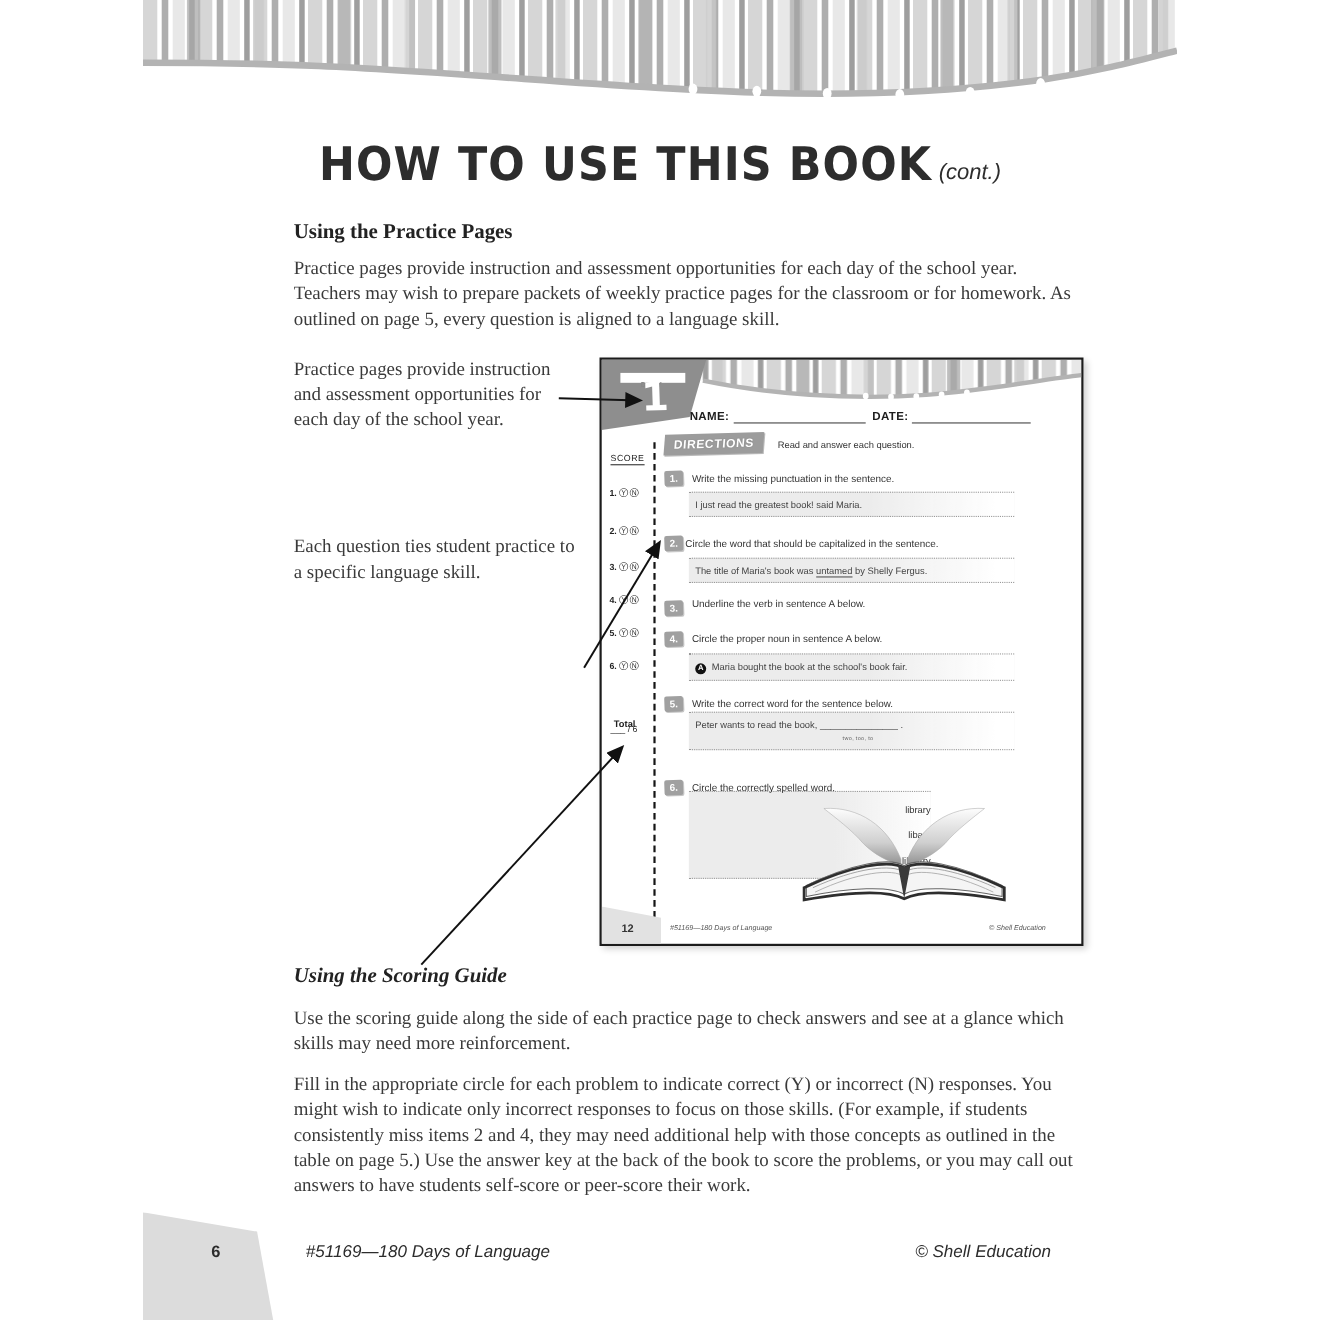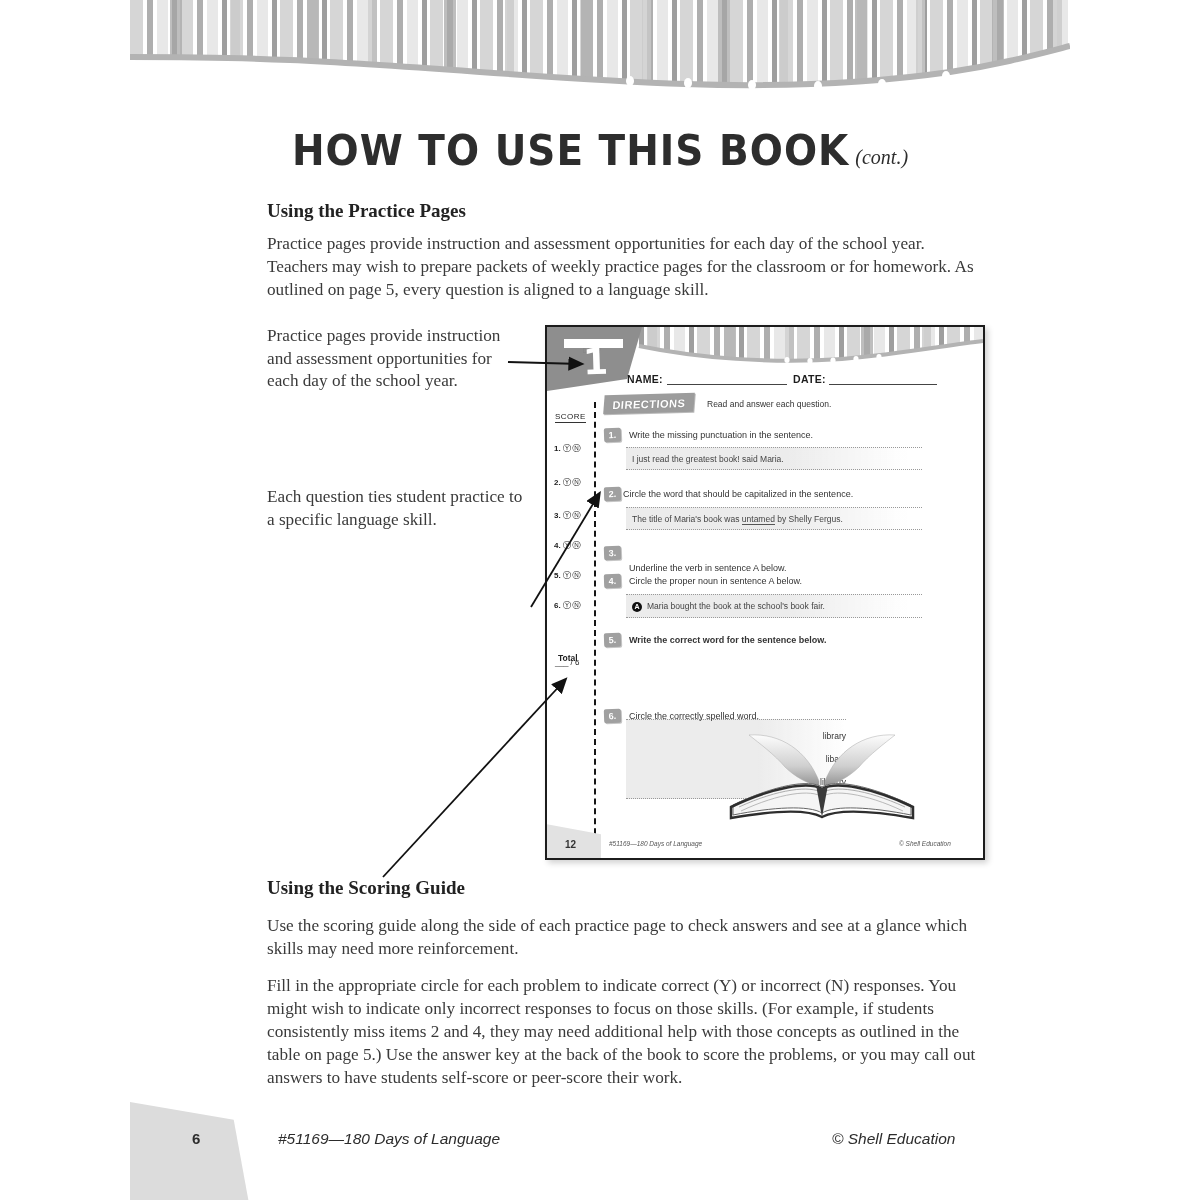--- a/index.html
+++ b/index.html
@@ -7,21 +7,21 @@
         font-family:"Liberation Serif",serif;color:#333;}
   .abs{position:absolute;}
 
   
   .top-banner{left:130px;top:0;width:940px;height:95px;}
 
   
   .title-wrap{left:130px;top:128px;width:940px;text-align:center;white-space:nowrap;}
   .title-main{font-family:"DejaVu Sans",sans-serif;font-weight:800;font-size:39px;
               letter-spacing:1px;color:#2d2d2d;transform:scaleY(1.08);display:inline-block;}
-  .title-suffix{font-family:Liberation Serif, serif;font-style:italic;font-size:20px;color:#2d2d2d;margin-left:6px;}
+  .title-suffix{font-family:Liberation Sans, sans-serif;font-style:italic;font-size:20px;color:#2d2d2d;margin-left:6px;}
 
   
   .h-section{font-size:19px;font-weight:bold;color:#222;}
   .para{font-size:17.2px;line-height:1.33;color:#3a3a3a;}
   .callout{font-size:17.2px;line-height:1.32;color:#3a3a3a;}
 
   
   .arrows{left:0;top:0;width:1200px;height:1200px;pointer-events:none;z-index:6;}
 
   
@@ -128,21 +128,21 @@
   <div class="abs title-wrap">
     <span class="title-main">HOW TO USE THIS BOOK</span><span class="title-suffix">(cont.)</span>
   </div>
 
   <div class="abs h-section" style="left:267px;top:200px;">Using the Practice Pages</div>
   <div class="abs para" style="left:267px;top:233px;width:708px;">Practice pages provide instruction and assessment opportunities for each day of the school year. Teachers may wish to prepare packets of weekly practice pages for the classroom or for homework. As outlined on page 5, every question is aligned to a language skill.</div>
 
   <div class="abs callout" style="left:267px;top:325px;width:256px;">Practice pages provide instruction and assessment opportunities for each day of the school year.</div>
   <div class="abs callout" style="left:267px;top:486px;width:256px;">Each question ties student practice to a specific language skill.</div>
 
-  <div class="abs h-section" style="left:267px;top:877px;">Using the Scoring Guide</div>
+  <div class="abs h-section" style="left:267px;top:877px;font-style:italic;">Using the Scoring Guide</div>
   <div class="abs para" style="left:267px;top:915px;width:710px;">Use the scoring guide along the side of each practice page to check answers and see at a glance which skills may need more reinforcement.</div>
   <div class="abs para" style="left:267px;top:975px;width:712px;">Fill in the appropriate circle for each problem to indicate correct (Y) or incorrect (N) responses.  You might wish to indicate only incorrect responses to focus on those skills.  (For example, if students consistently miss items 2 and 4, they may need additional help with those concepts as outlined in the table on page 5.)  Use the answer key at the back of the book to score the problems, or you may call out answers to have students self-score or peer-score their work.</div>
 
   <div class="abs ws">
 
     <svg class="abs ws-banner" viewBox="0 0 436 48">
       <defs>
         <clipPath id="wsBannerClip">
           <path d="M0,0 H436 V14 C400,18 355,27 295,32 C225,37 150,31 92,19 C55,11 25,7 0,6 Z"></path>
         </clipPath>
@@ -209,30 +209,34 @@
       <span>I just read the greatest book! said Maria.</span>
     </div>
 
     <div class="abs q-num" style="left:57px;top:160px;">2.</div>
     <div class="abs q-text" style="left:76px;top:162px;">Circle the word that should be capitalized in the sentence.</div>
     <div class="abs ans" style="top:180px;">
       <span>The title of Maria's book was </span><span class="u-word">untamed</span><span> by Shelly Fergus.</span>
     </div>
 
     <div class="abs q-num" style="left:57px;top:219px;">3.</div>
-    <div class="abs q-text" style="left:82px;top:236px;">Underline the verb in sentence A below.</div>
+    <div class="abs q-text" style="left:82px;top:217px;">Underline the verb in sentence A below.</div>
 
     <div class="abs q-num" style="left:57px;top:247px;">4.</div>
     <div class="abs q-text" style="left:82px;top:249px;">Circle the proper noun in sentence A below.</div>
     <div class="abs ans" style="top:267px;">
       <span class="sent-label">A</span><span>Maria bought the book at the school's book fair.</span>
     </div>
 
     <div class="abs q-num" style="left:57px;top:306px;">5.</div>
-    <div class="abs q-text" style="left:82px;top:308px;font-weight:bold;">Write the correct word for the sentence below.</div>
+    <div class="abs q-text" style="left:82px;top:308px;">Write the correct word for the sentence below.</div>
+    <div class="abs ans" style="top:320px;height:35px;">
+      <span>Peter wants to read the book, _______________ .</span>
+      <span class="abs word-bank">two, too, to</span>
+    </div>
 
     <div class="abs q-num" style="left:57px;top:382px;">6.</div>
     <div class="abs q-text" style="left:82px;top:384px;">Circle the correctly spelled word.</div>
     <div class="abs options-block">
       <div class="option">library</div>
       <div class="option">libary</div>
       <div class="option">librarry</div>
     </div>
 
     <svg class="abs ws-book" viewBox="0 0 198 100">

